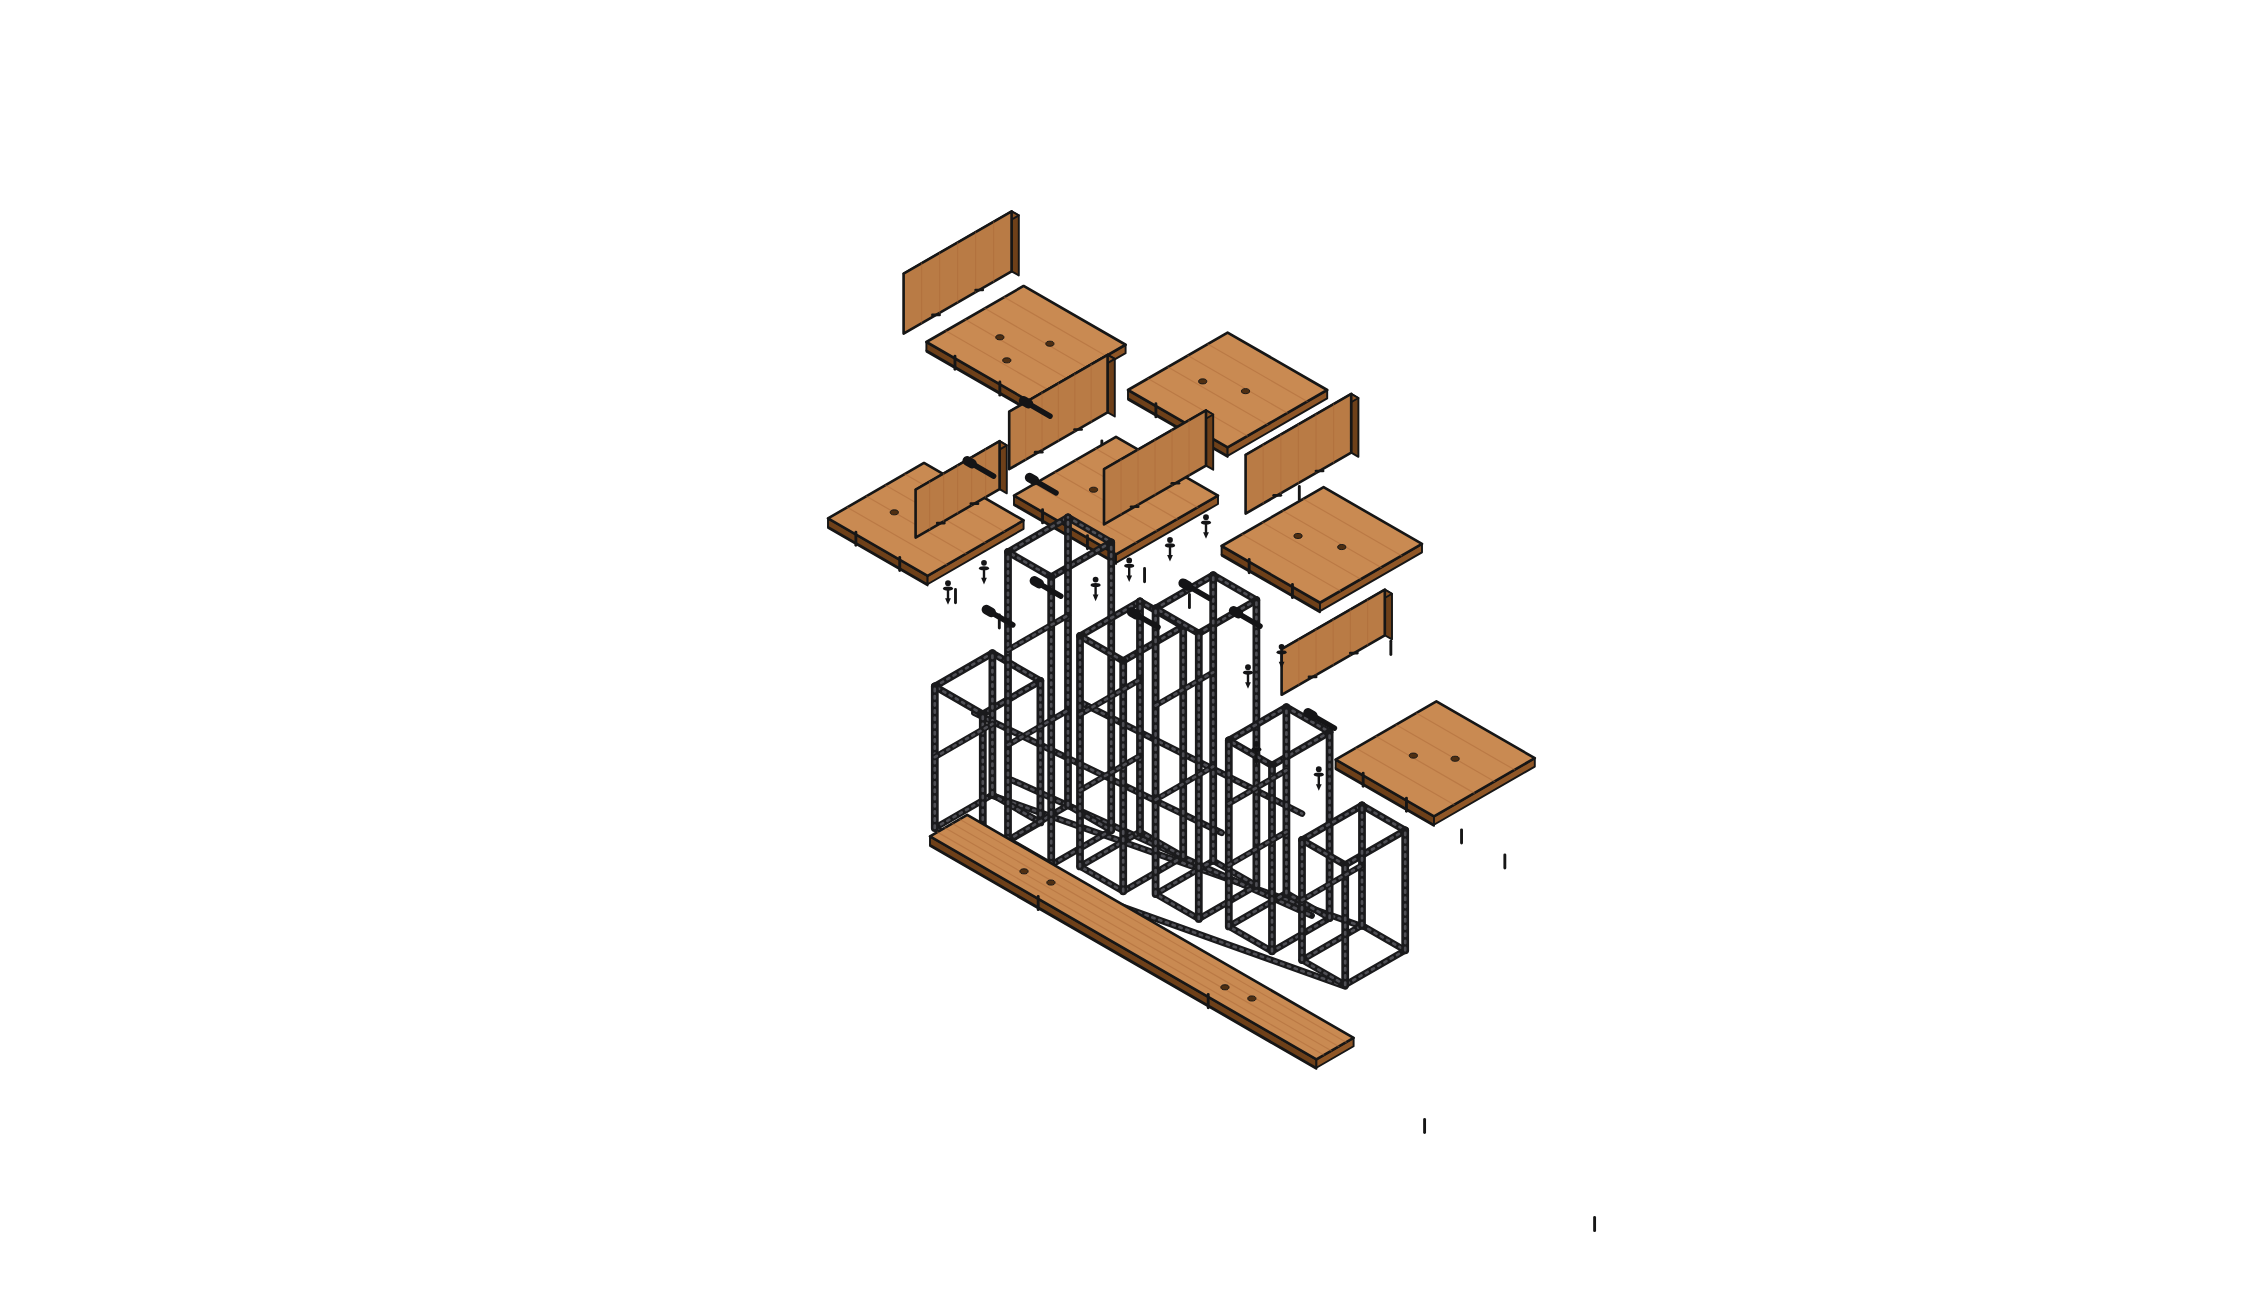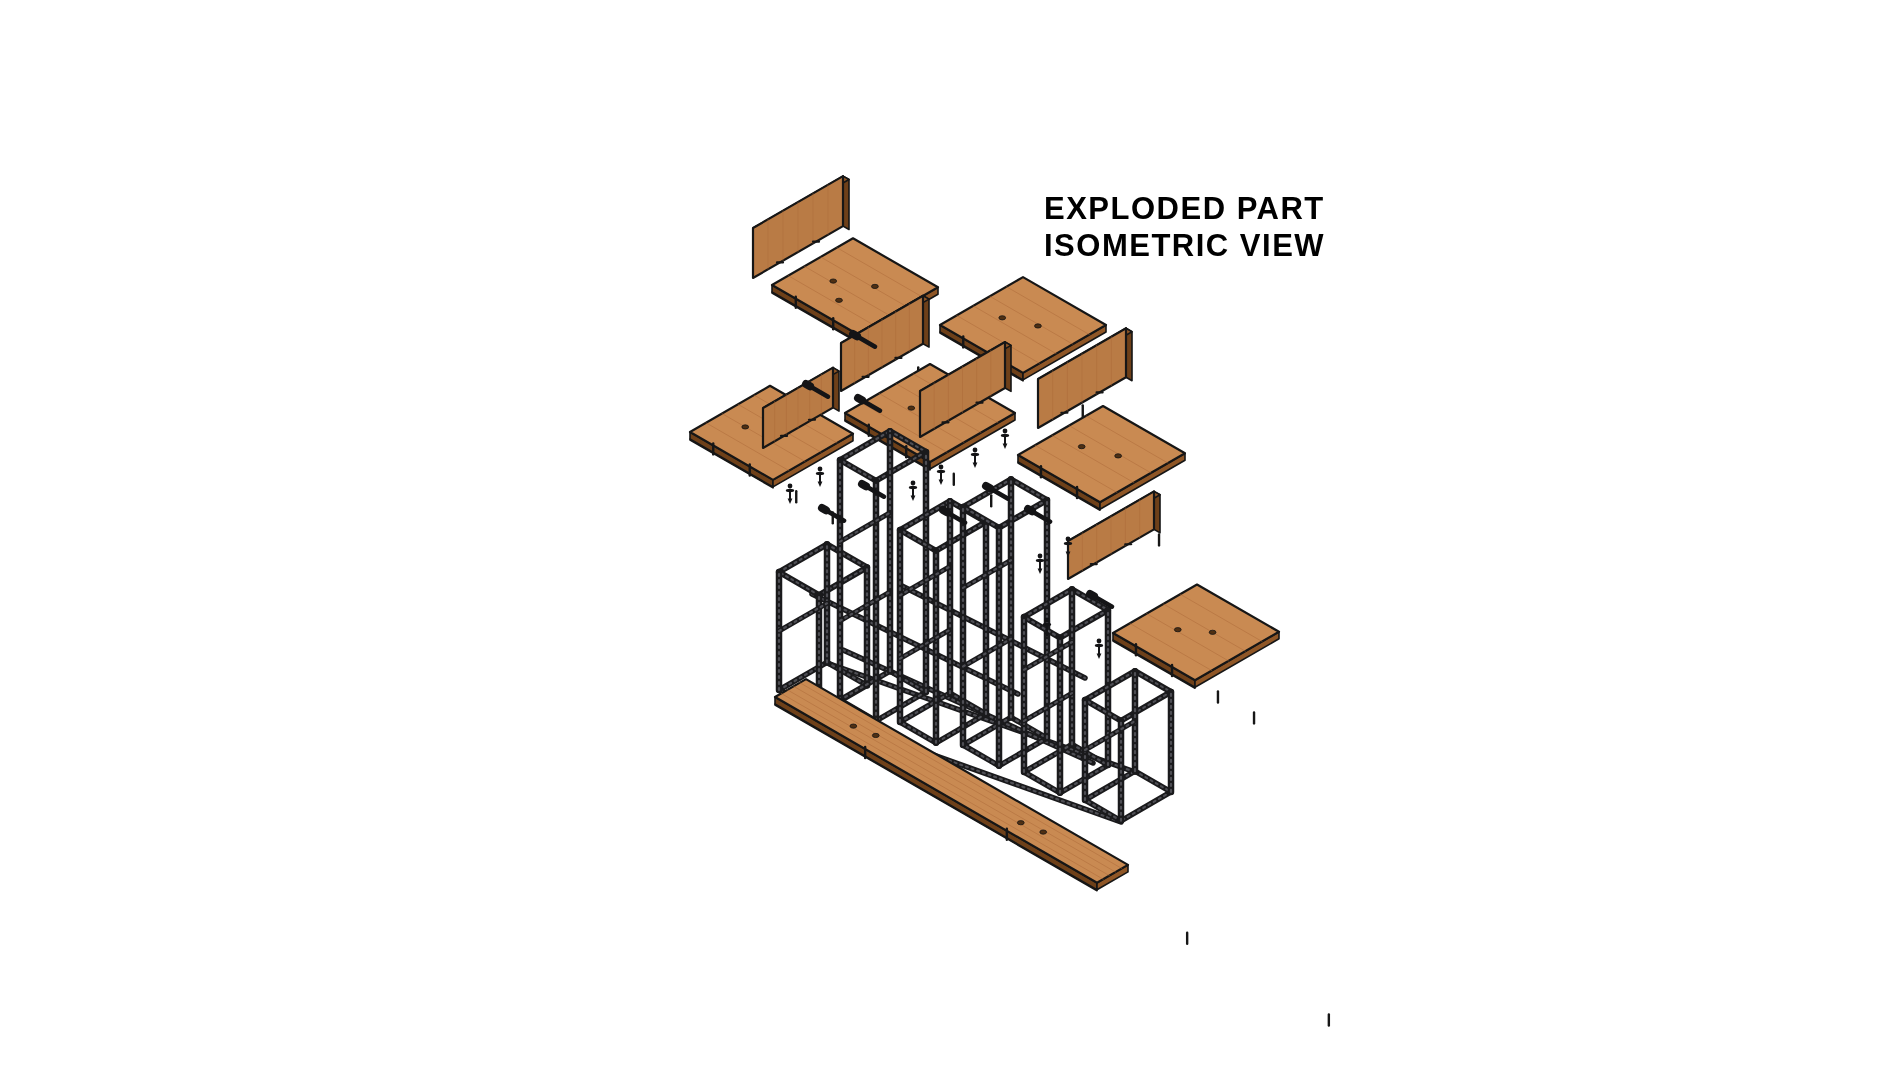--- a/index.html
+++ b/index.html
@@ -485,17 +485,13 @@
       </g>
       <g>
         <line x1="1028" y1="509" x2="1050" y2="521.694" stroke="#141416" stroke-width="4.6" stroke-linecap="round"></line>
         <line x1="1028" y1="509" x2="1032" y2="511.308" stroke="#141416" stroke-width="8" stroke-linecap="round"></line>
       </g>
       <g>
         <line x1="1090" y1="594" x2="1112" y2="606.694" stroke="#141416" stroke-width="4.6" stroke-linecap="round"></line>
         <line x1="1090" y1="594" x2="1094" y2="596.308" stroke="#141416" stroke-width="8" stroke-linecap="round"></line>
       </g>
     </svg>
-  <div class="title-block">
-    <div>EXPLODED PART</div>
-    <div>ISOMETRIC VIEW</div>
-  </div>
 </div>
 
 </body></html>

